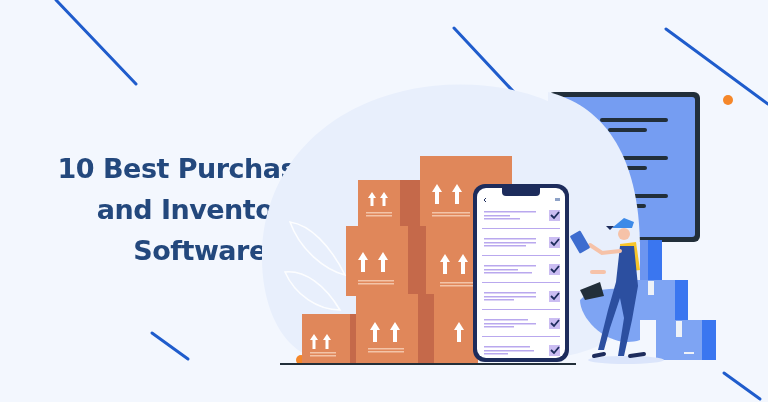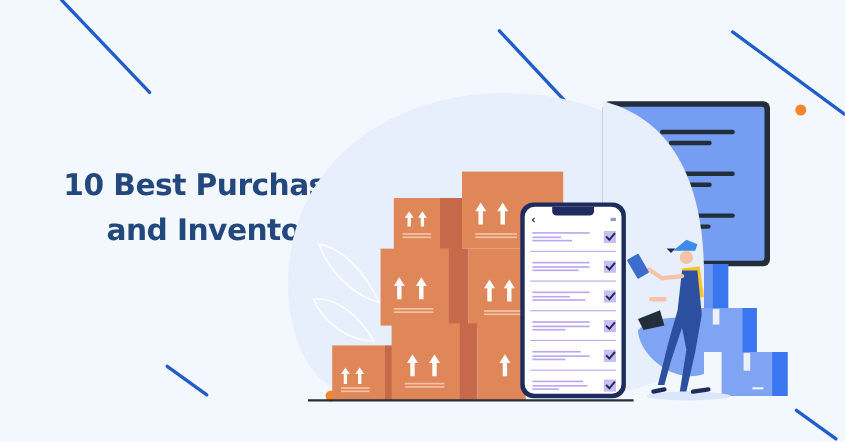--- a/index.html
+++ b/index.html
@@ -10,20 +10,21 @@
   svg{position:absolute;left:0;top:0;}
 </style>
 </head>
 <body>
 
 <div class="canvas">
 
   <div class="title">
     <span>10 Best Purchasing</span>
     <span>and Inventory</span>
+    <span>Software</span>
   </div>
 
   <svg width="768" height="402" viewBox="0 0 768 402">
 
     <g stroke="#1f5ccc" stroke-width="3" stroke-linecap="round">
       <line x1="56" y1="0" x2="136" y2="84"></line>
       <line x1="454" y1="28" x2="525" y2="104" transform="translate(0,0)"></line>
       <line x1="52" y1="333" x2="48" y2="0" stroke="none"></line>
       <line x1="152" y1="333" x2="188" y2="359"></line>
       <line x1="724" y1="373" x2="760" y2="399"></line>

